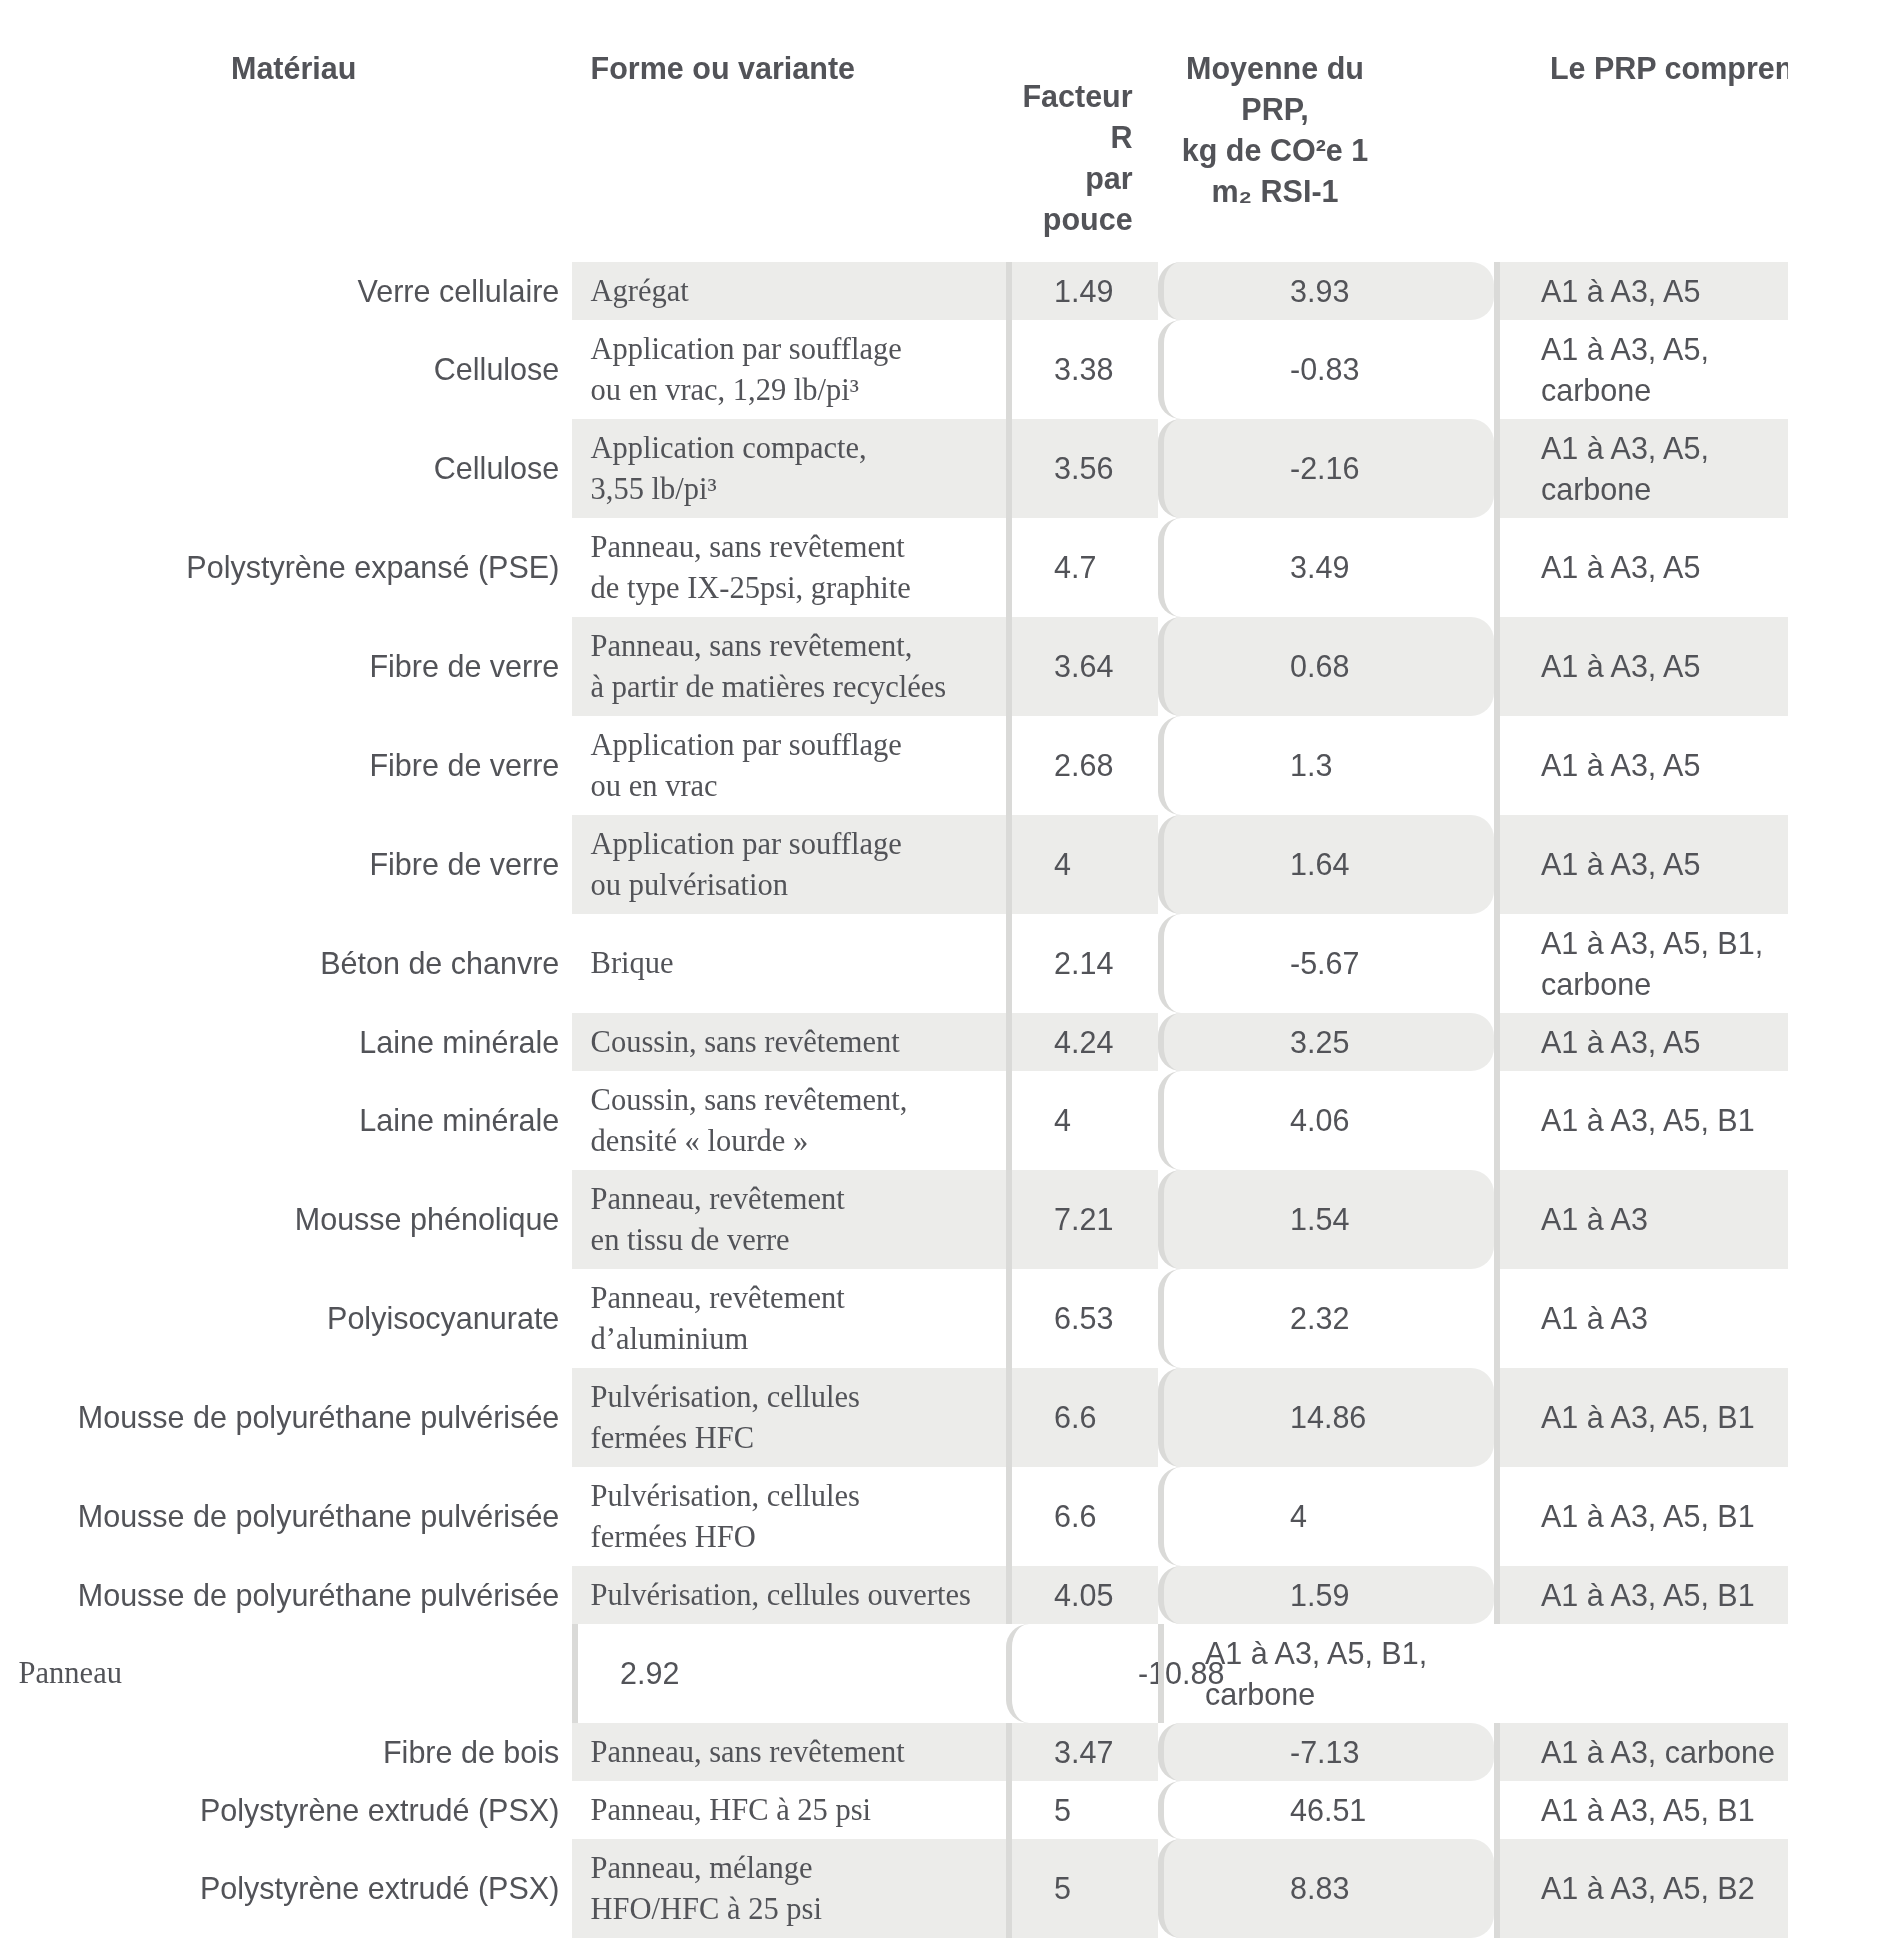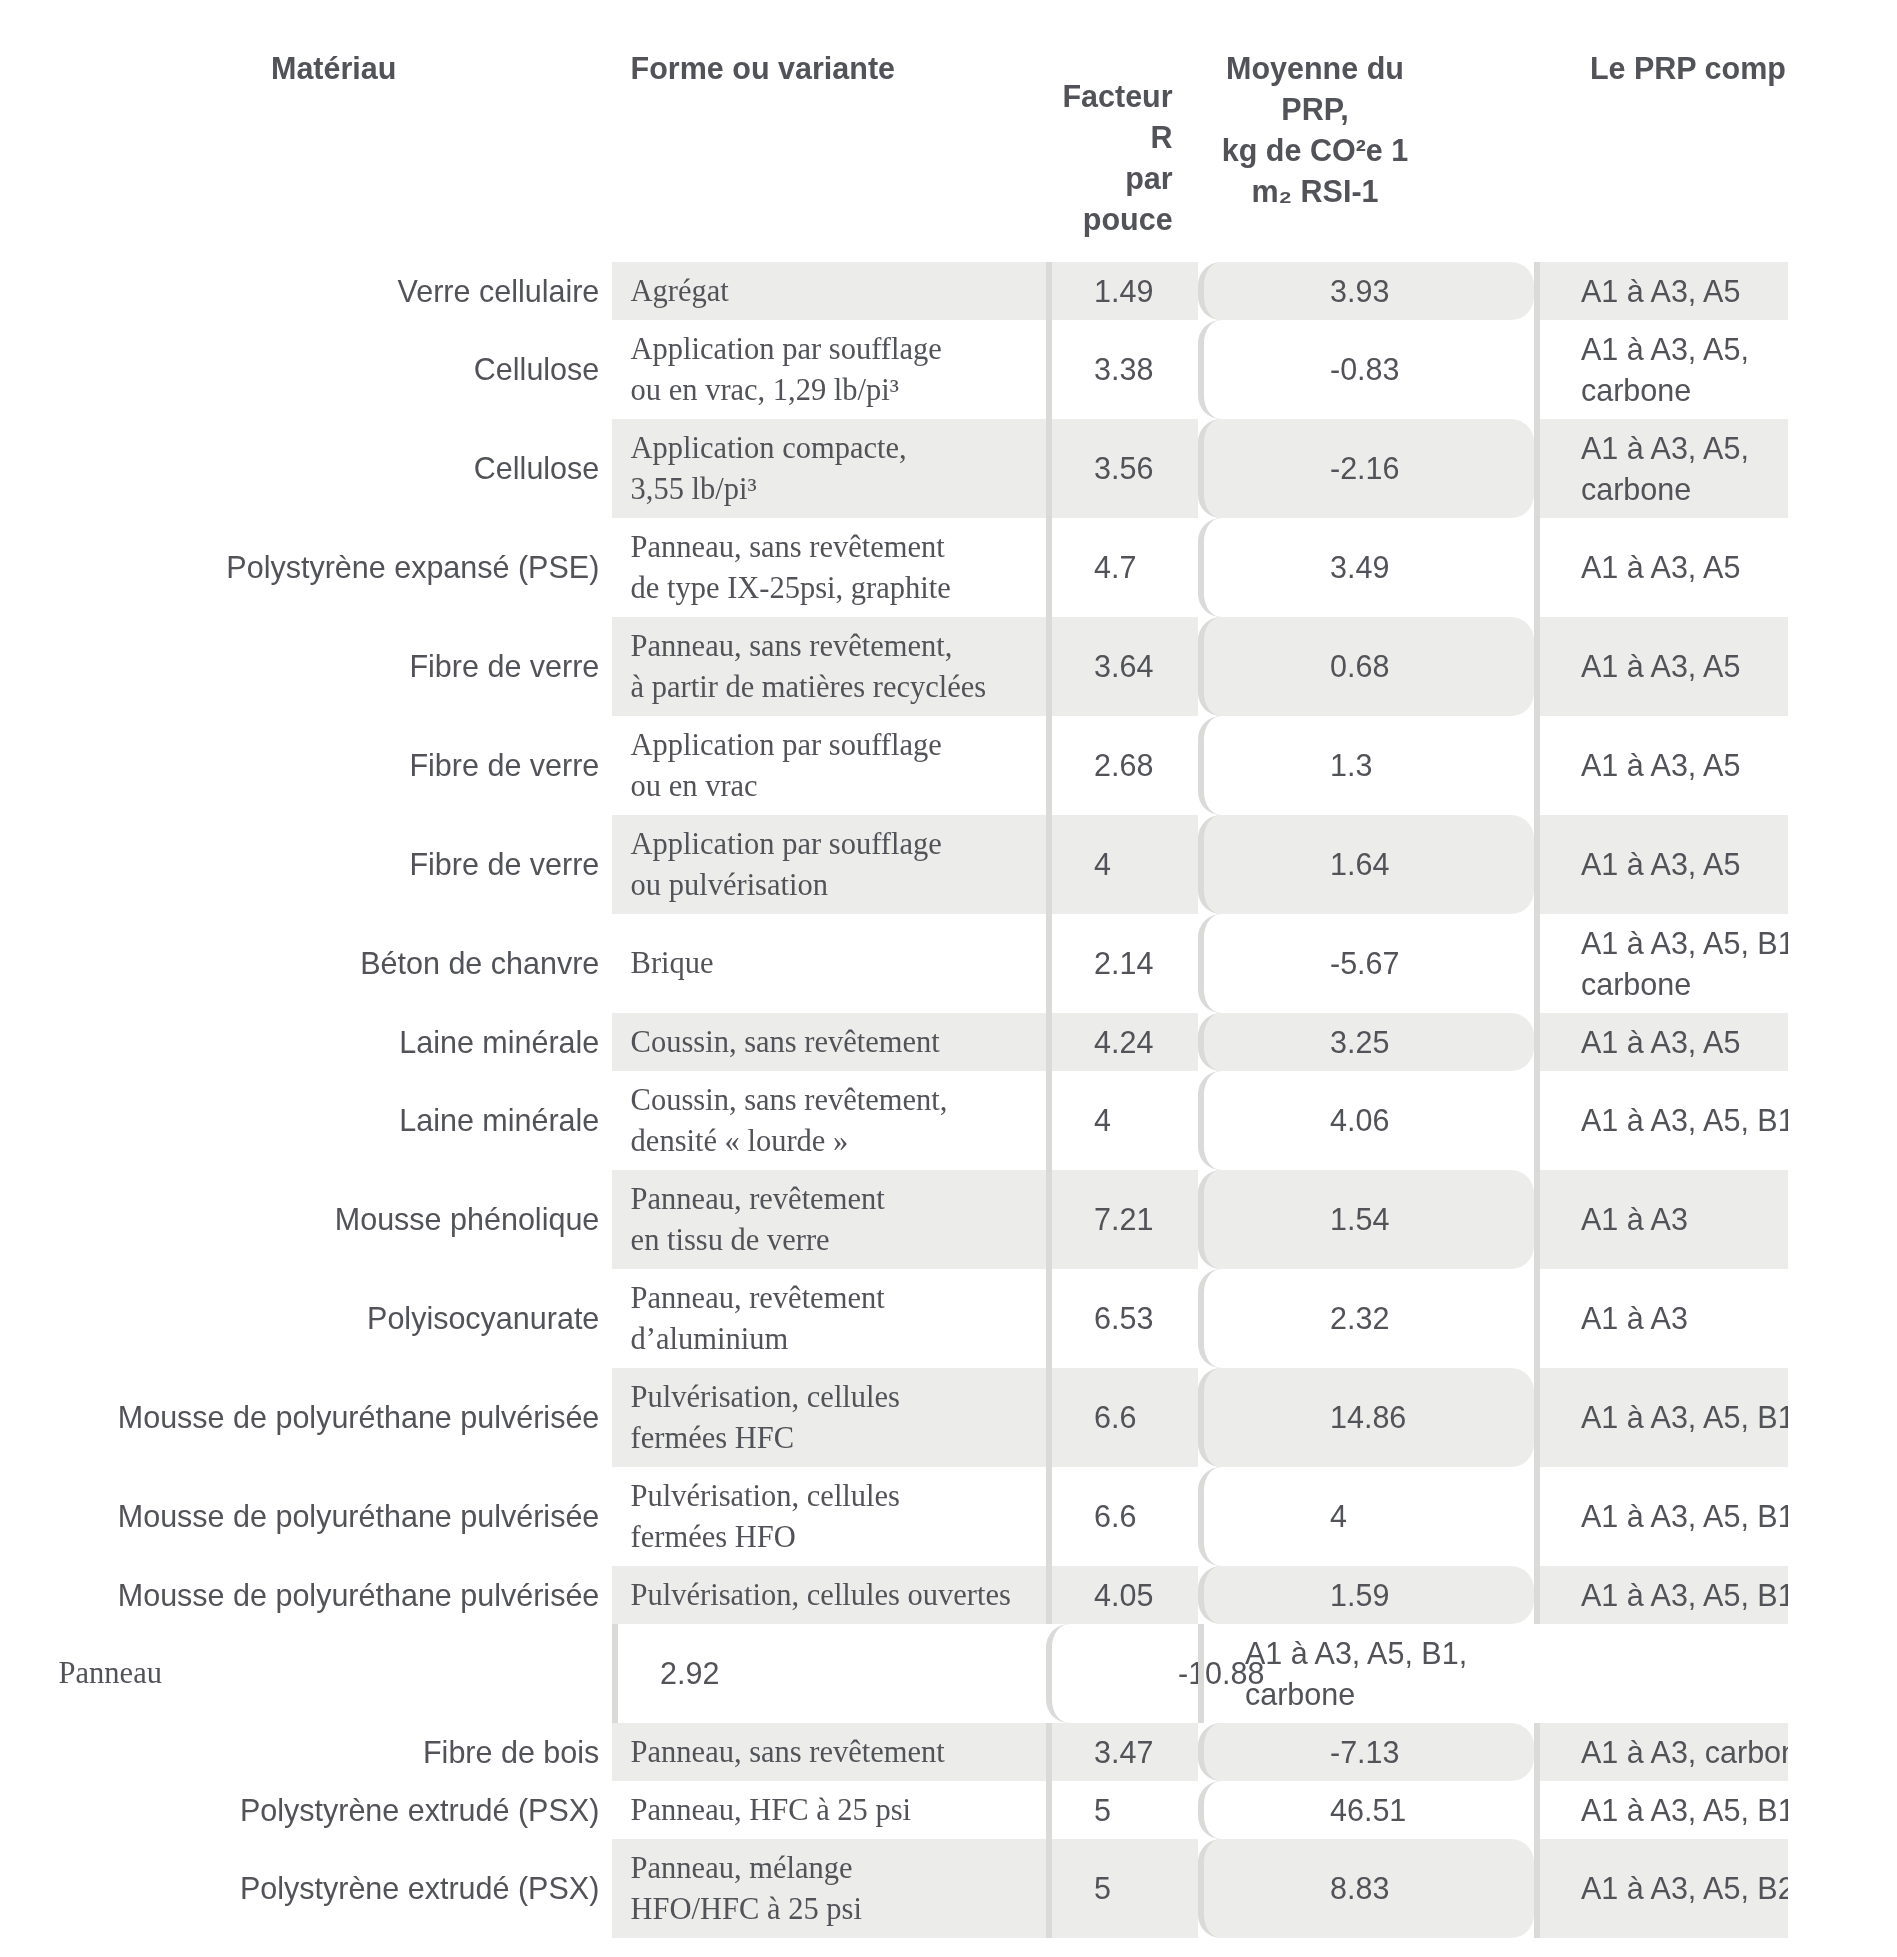--- a/index.html
+++ b/index.html
@@ -12,21 +12,20 @@
     width:1788px;
     height:1958px;
     background:#ffffff;
     color:var(--text);
     font-family:"Liberation Sans", sans-serif;
     font-size:30.5px;
     line-height:41px;
     box-sizing:border-box;
     padding-top:48px;
     overflow:hidden;
-    padding-left:40px;
   }
   .grid{
     display:grid;
     grid-template-columns:572px 434px 152px 336px 327px;
   }
   
   .thead{font-weight:bold;margin-bottom:22px;}
   .hcell{box-sizing:border-box;}
   .h1{padding-left:231px;}
   .h2{padding-left:18.6px;}

